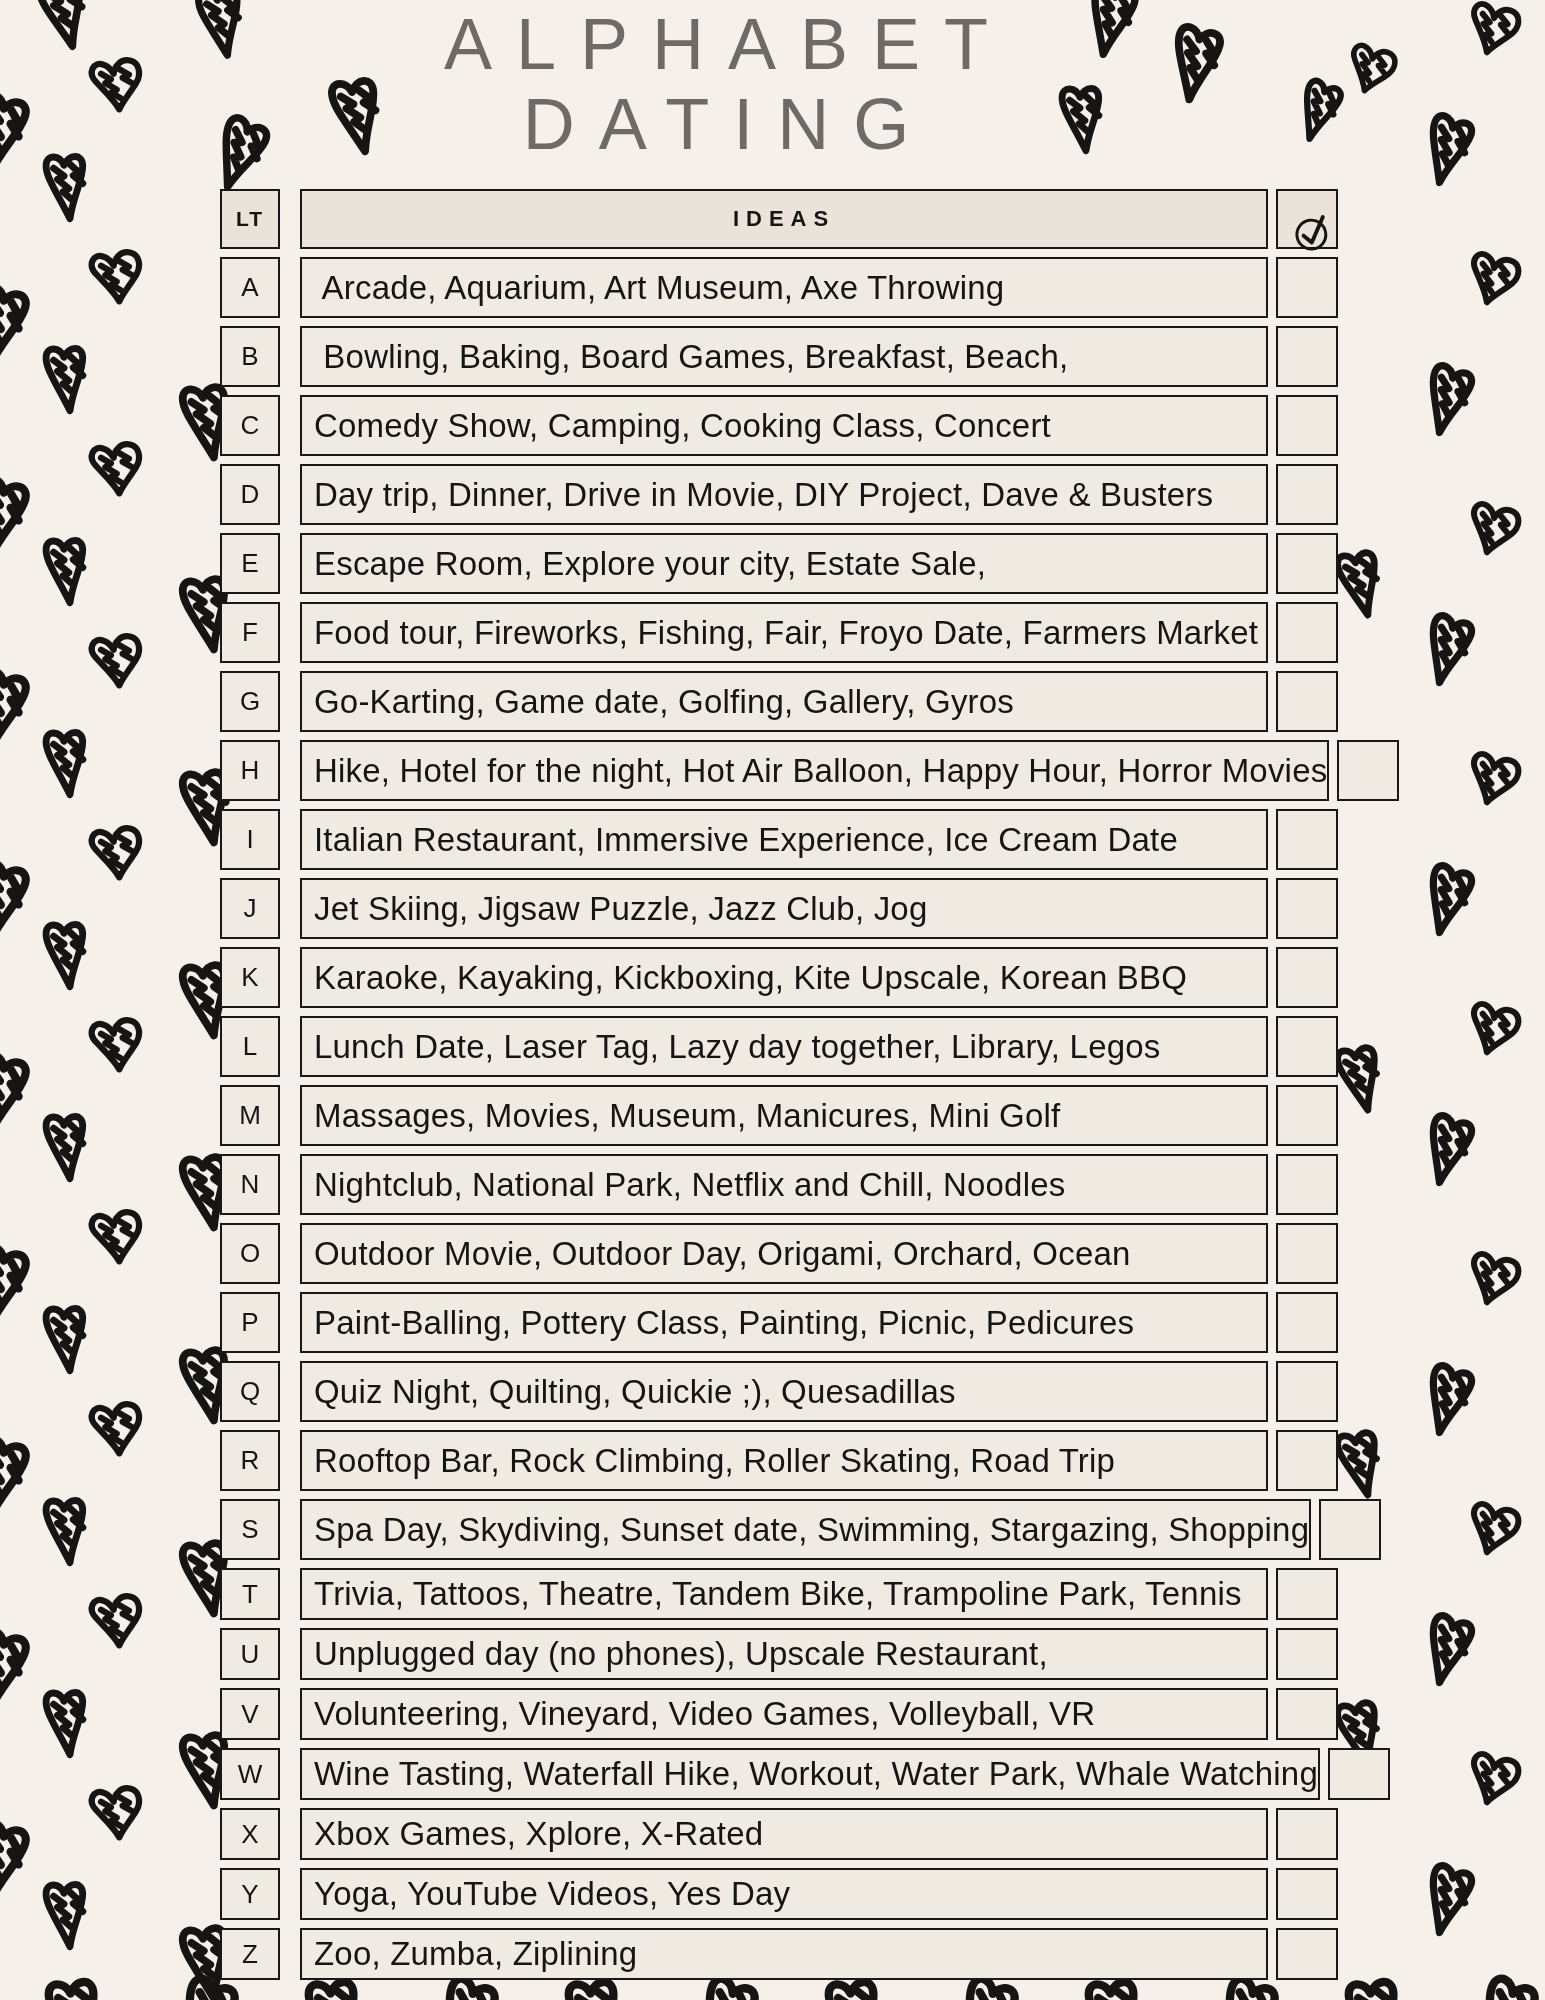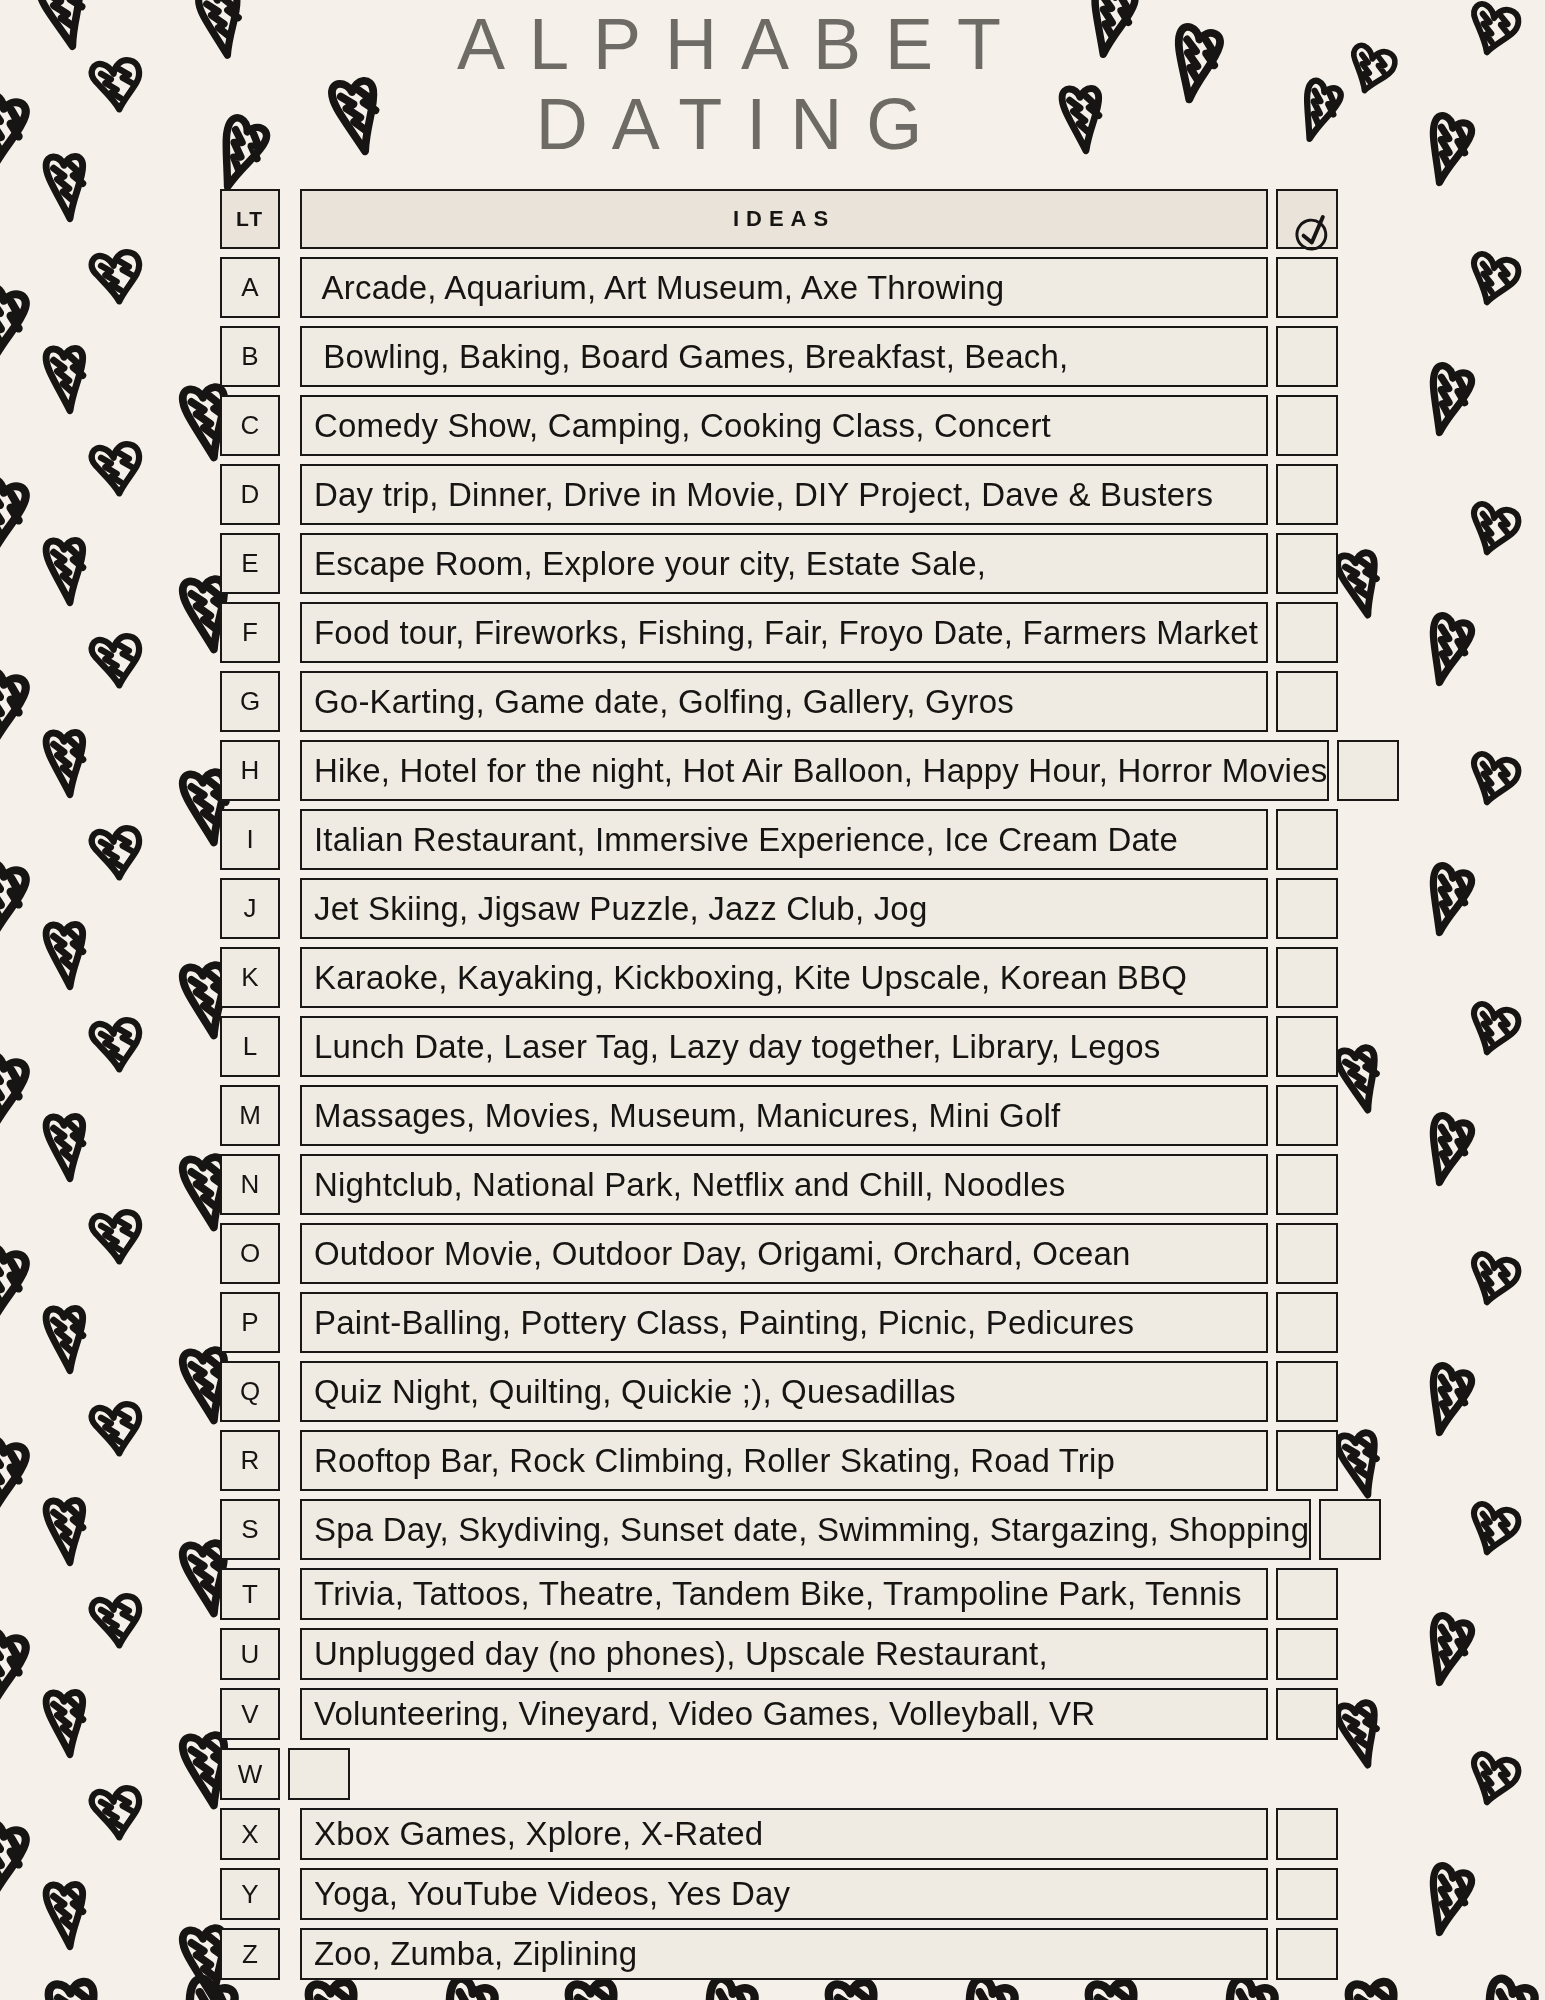--- a/index.html
+++ b/index.html
@@ -6,21 +6,21 @@
   body{
     width:1545px;height:2000px;position:relative;overflow:hidden;
     background:#f5f1ea;
     font-family:"Liberation Sans","DejaVu Sans",sans-serif;
     color:#171513;
   }
   #page{position:absolute;inset:0;overflow:hidden;}
 
   
   .title{
-    position:absolute;top:4px;left:16px;width:1450px;text-align:center;z-index:1;
+    position:absolute;top:4px;left:3px;width:1450px;text-align:center;z-index:1;
     color:#6e6a66;font-weight:200;
     font-size:72px;line-height:80px;letter-spacing:24px;
   }
   .title div{white-space:nowrap;}
 
   
   .heart{position:absolute;z-index:1;pointer-events:none;}
   .heart.behind{z-index:0;}
 
   
@@ -553,20 +553,23 @@
       <div class="cell ideas-cell">
         <span>Volunteering, Vineyard, Video Games, Volleyball, VR</span>
       </div>
       <div class="cell check-cell"></div>
     </div>
 
     <div class="trow short">
       <div class="cell letter-cell">
         <span>W</span>
       </div>
+      <div class="cell ideas-cell">
+        <span>Wine Tasting, Waterfall Hike, Workout, Water Park, Whale Watching</span>
+      </div>
       <div class="cell check-cell"></div>
     </div>
 
     <div class="trow short">
       <div class="cell letter-cell">
         <span>X</span>
       </div>
       <div class="cell ideas-cell">
         <span>Xbox Games, Xplore, X-Rated</span>
       </div>

